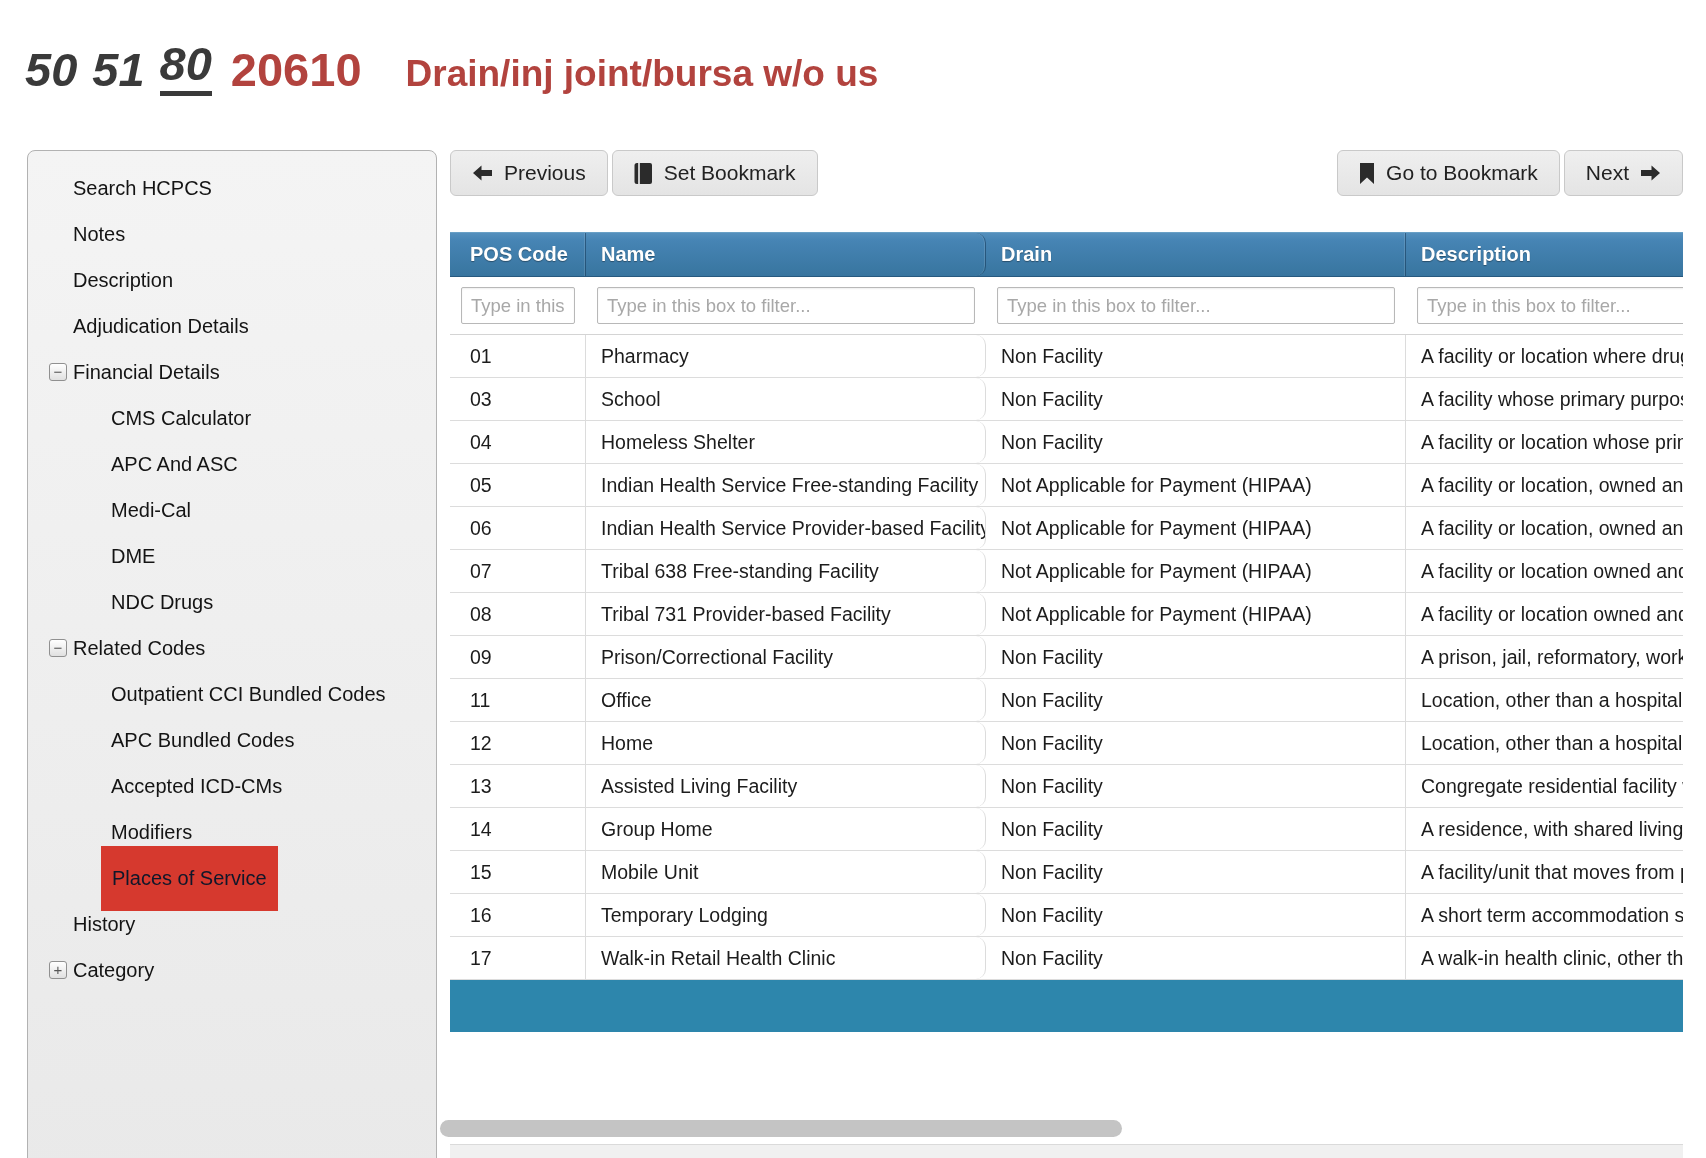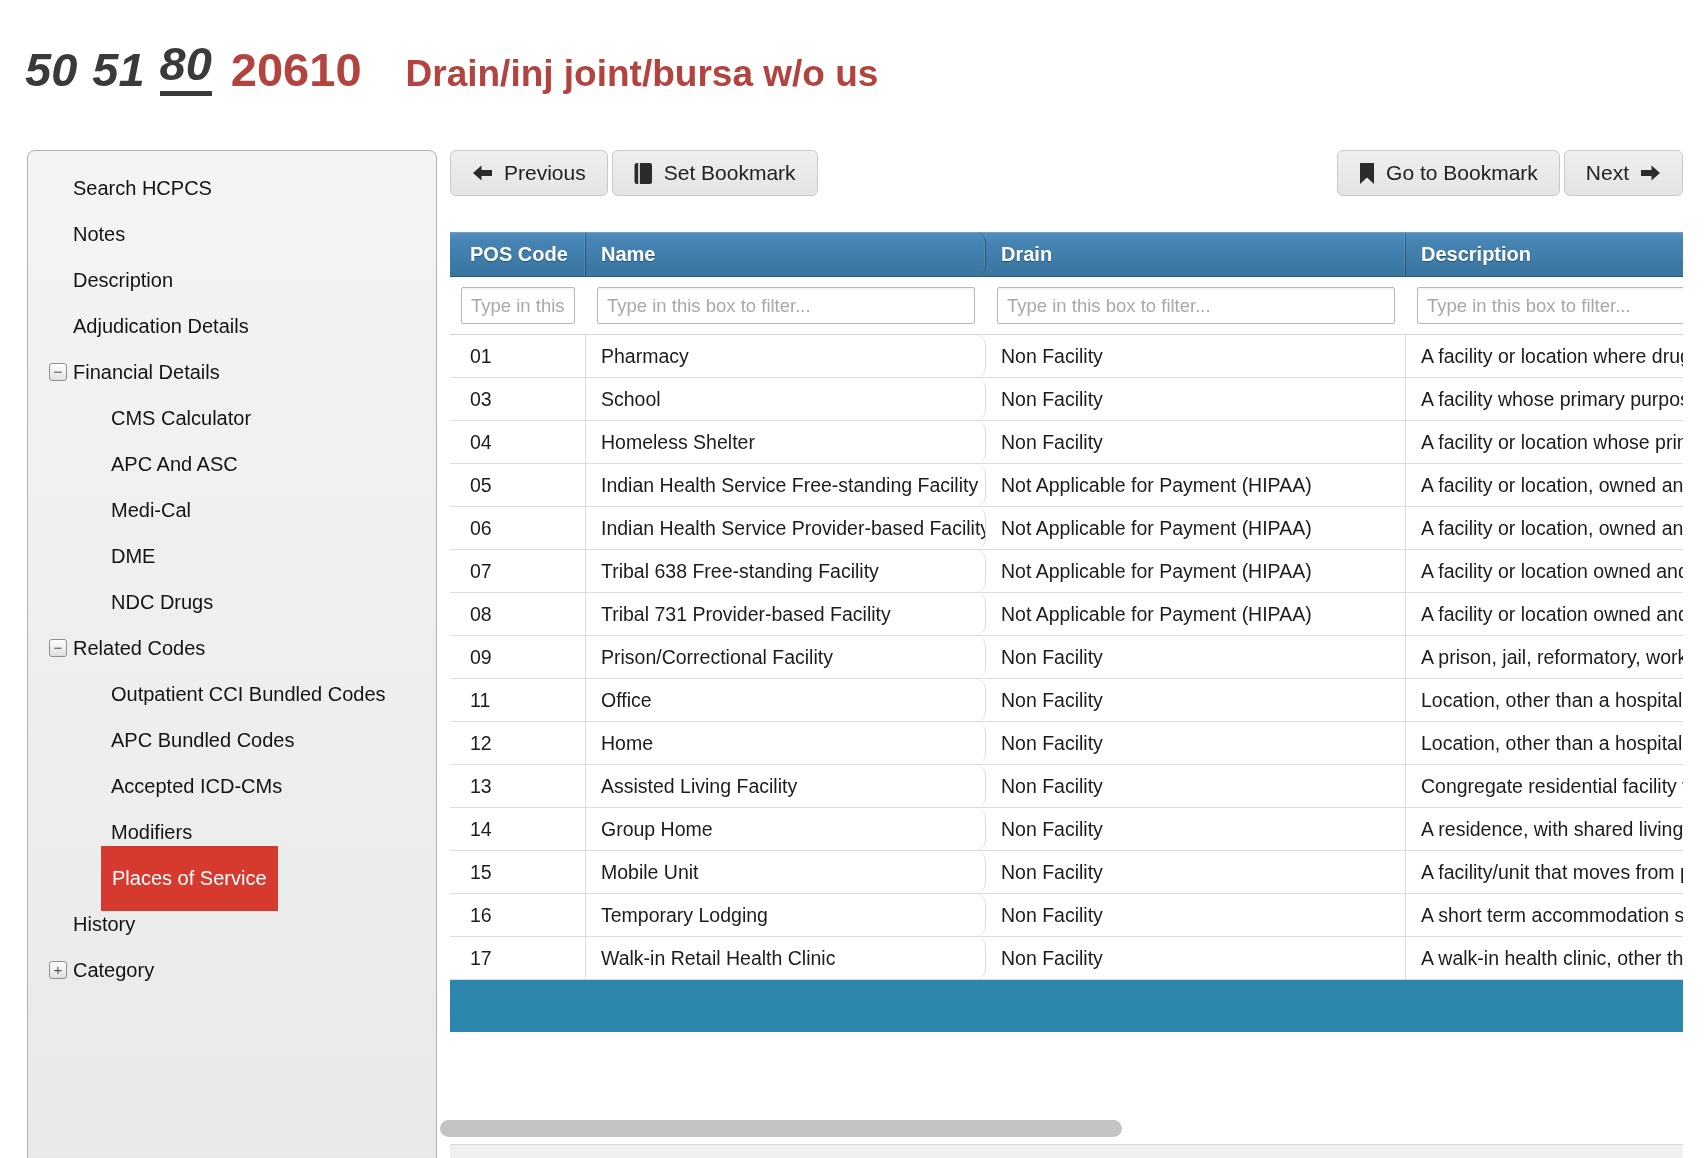--- a/index.html
+++ b/index.html
@@ -25,21 +25,21 @@
   .side-item { position:relative; height:46px; display:flex; align-items:center; font-size:20px; color:#141414; cursor:default; }
   .side-item.lvl0 .side-label { margin-left:45px; }
   .side-item.lvl1 .side-label { margin-left:83px; }
   .tree-icon {
     position:absolute; left:21px; top:50%; transform:translateY(-50%);
     width:18px; height:18px; border:1px solid #909090; border-radius:3px;
     background:linear-gradient(#ffffff,#e0e0e0);
     font-size:15px; line-height:16px; text-align:center; color:#555;
   }
   .side-label.selected {
-    background:#d6392e; color:#ffffff; padding:21px 11px; margin-left:73px !important;
+    background:#d6392e; color:#0f172a; padding:21px 11px; margin-left:73px !important;
   }
 
   
   .main { position:absolute; left:450px; top:150px; width:1233px; }
 
   .toolbar { position:absolute; top:0; left:0; width:100%; height:46px; display:flex; justify-content:space-between; }
   .btn-group { display:flex; gap:4px; }
   .btn {
     height:46px; display:flex; align-items:center; gap:11px; padding:0 21px;
     background:linear-gradient(#efefef,#e4e4e4); border:1px solid #c9c9c9; border-radius:6px;

